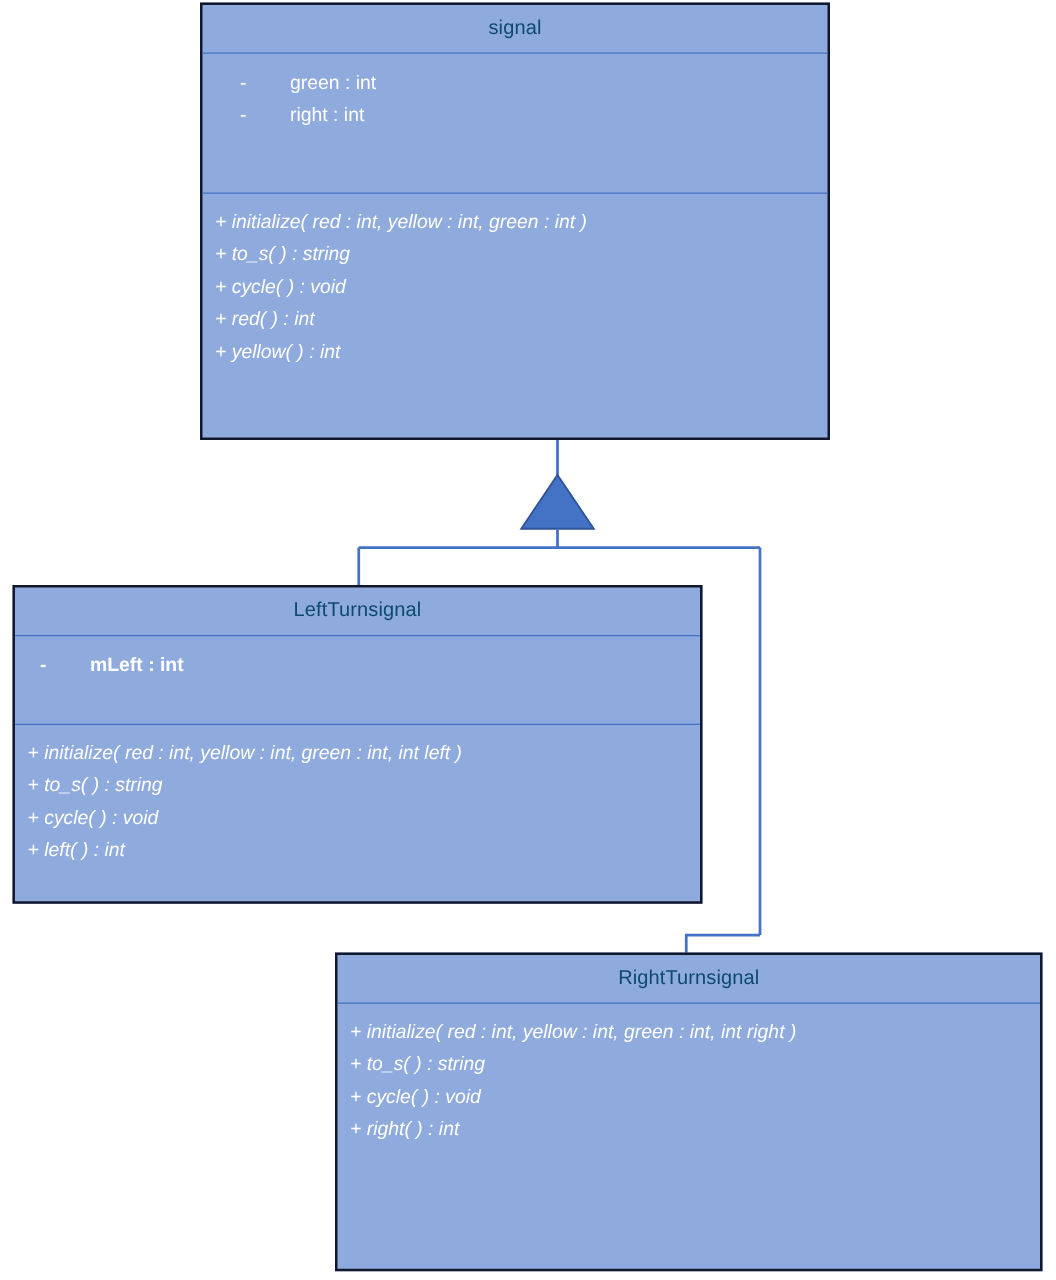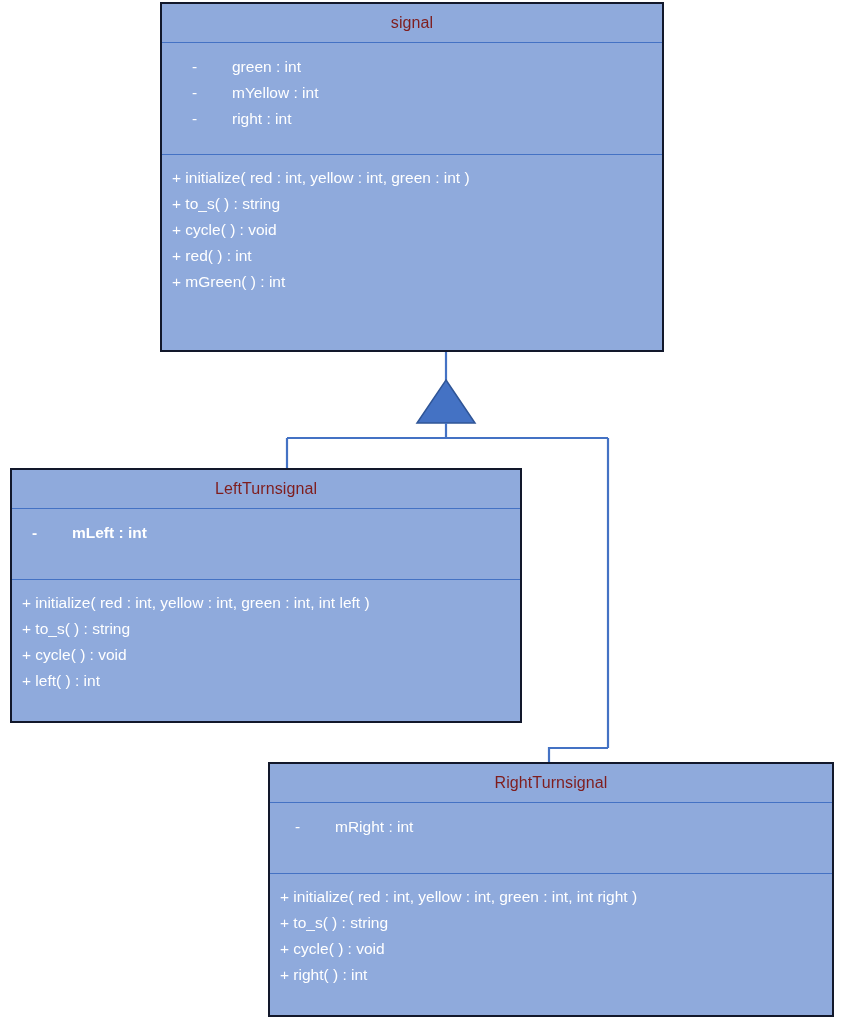--- a/index.html
+++ b/index.html
@@ -36,21 +36,21 @@
     z-index: 2;
     box-sizing: border-box;
     background: #8FAADC;
     border: 2px solid #12182B;
     display: flex;
     flex-direction: column;
   }
 
   .class-name {
     text-align: center;
-    color: #7f1d1d;
+    color: #0c4a6e;
     font-size: 16px;
     line-height: 1;
     padding-top: 11px;
     padding-bottom: 11px;
     box-sizing: border-box;
     border-bottom: 1.5px solid #4472C4;
     letter-spacing: 0.1px;
   }
 
   .class-attrs {
@@ -76,35 +76,36 @@
     display: inline-block;
     width: 40px;
   }
 
   .method-row {
     color: #FFFFFF;
     font-size: 15.5px;
     line-height: 26px;
     white-space: pre;
     padding-left: 10px;
+    font-style: italic;
   }
 
   
   #class-signal {
     left: 160px;
     top: 2px;
     width: 504px;
     height: 350px;
   }
   #class-signal .class-attrs { height: 112px; }
 
   #class-left {
     left: 10px;
     top: 468px;
-    width: 512px;
+    width: 552px;
     height: 255px;
     justify-content: flex-end;
   }
   #class-left .class-attrs { height: 71px; }
   #class-left .attr-row { padding-left: 20px; font-weight: bold; }
   #class-left .method-row { padding-left: 10px; }
 
   #class-right {
     left: 268px;
     top: 762px;
@@ -134,50 +135,46 @@
 
     <line x1="608" y1="438" x2="608" y2="748" stroke="#4472C4" stroke-width="2.2"></line>
     <line x1="608" y1="748" x2="549" y2="748" stroke="#4472C4" stroke-width="2.2"></line>
     <line x1="549" y1="747" x2="549" y2="764" stroke="#4472C4" stroke-width="2.2"></line>
   </svg>
 
   <div class="uml-class" id="class-signal">
     <div class="class-name">signal</div>
     <div class="class-attrs">
       <div class="attr-row"><span class="attr-vis">-</span><span>green : int</span></div>
-      <div class="attr-row"><span class="attr-vis">-</span><span>mYellow : int</span></div>
       <div class="attr-row"><span class="attr-vis">-</span><span>right : int</span></div>
     </div>
     <div class="class-methods">
       <div class="method-row">+ initialize( red : int, yellow : int, green : int )</div>
       <div class="method-row">+ to_s( ) : string</div>
       <div class="method-row">+ cycle( ) : void</div>
       <div class="method-row">+ red( ) : int</div>
-      <div class="method-row">+ mGreen( ) : int</div>
+      <div class="method-row">+ yellow( ) : int</div>
     </div>
   </div>
 
   <div class="uml-class" id="class-left">
     <div class="class-name">LeftTurnsignal</div>
     <div class="class-attrs">
       <div class="attr-row"><span class="attr-vis">-</span><span>mLeft : int</span></div>
     </div>
     <div class="class-methods">
       <div class="method-row">+ initialize( red : int, yellow : int, green : int, int left )</div>
       <div class="method-row">+ to_s( ) : string</div>
       <div class="method-row">+ cycle( ) : void</div>
       <div class="method-row">+ left( ) : int</div>
     </div>
   </div>
 
   <div class="uml-class" id="class-right">
     <div class="class-name">RightTurnsignal</div>
-    <div class="class-attrs">
-      <div class="attr-row"><span class="attr-vis">-</span><span>mRight : int</span></div>
-    </div>
     <div class="class-methods">
       <div class="method-row">+ initialize( red : int, yellow : int, green : int, int right )</div>
       <div class="method-row">+ to_s( ) : string</div>
       <div class="method-row">+ cycle( ) : void</div>
       <div class="method-row">+ right( ) : int</div>
     </div>
   </div>
 
 </div>
 

